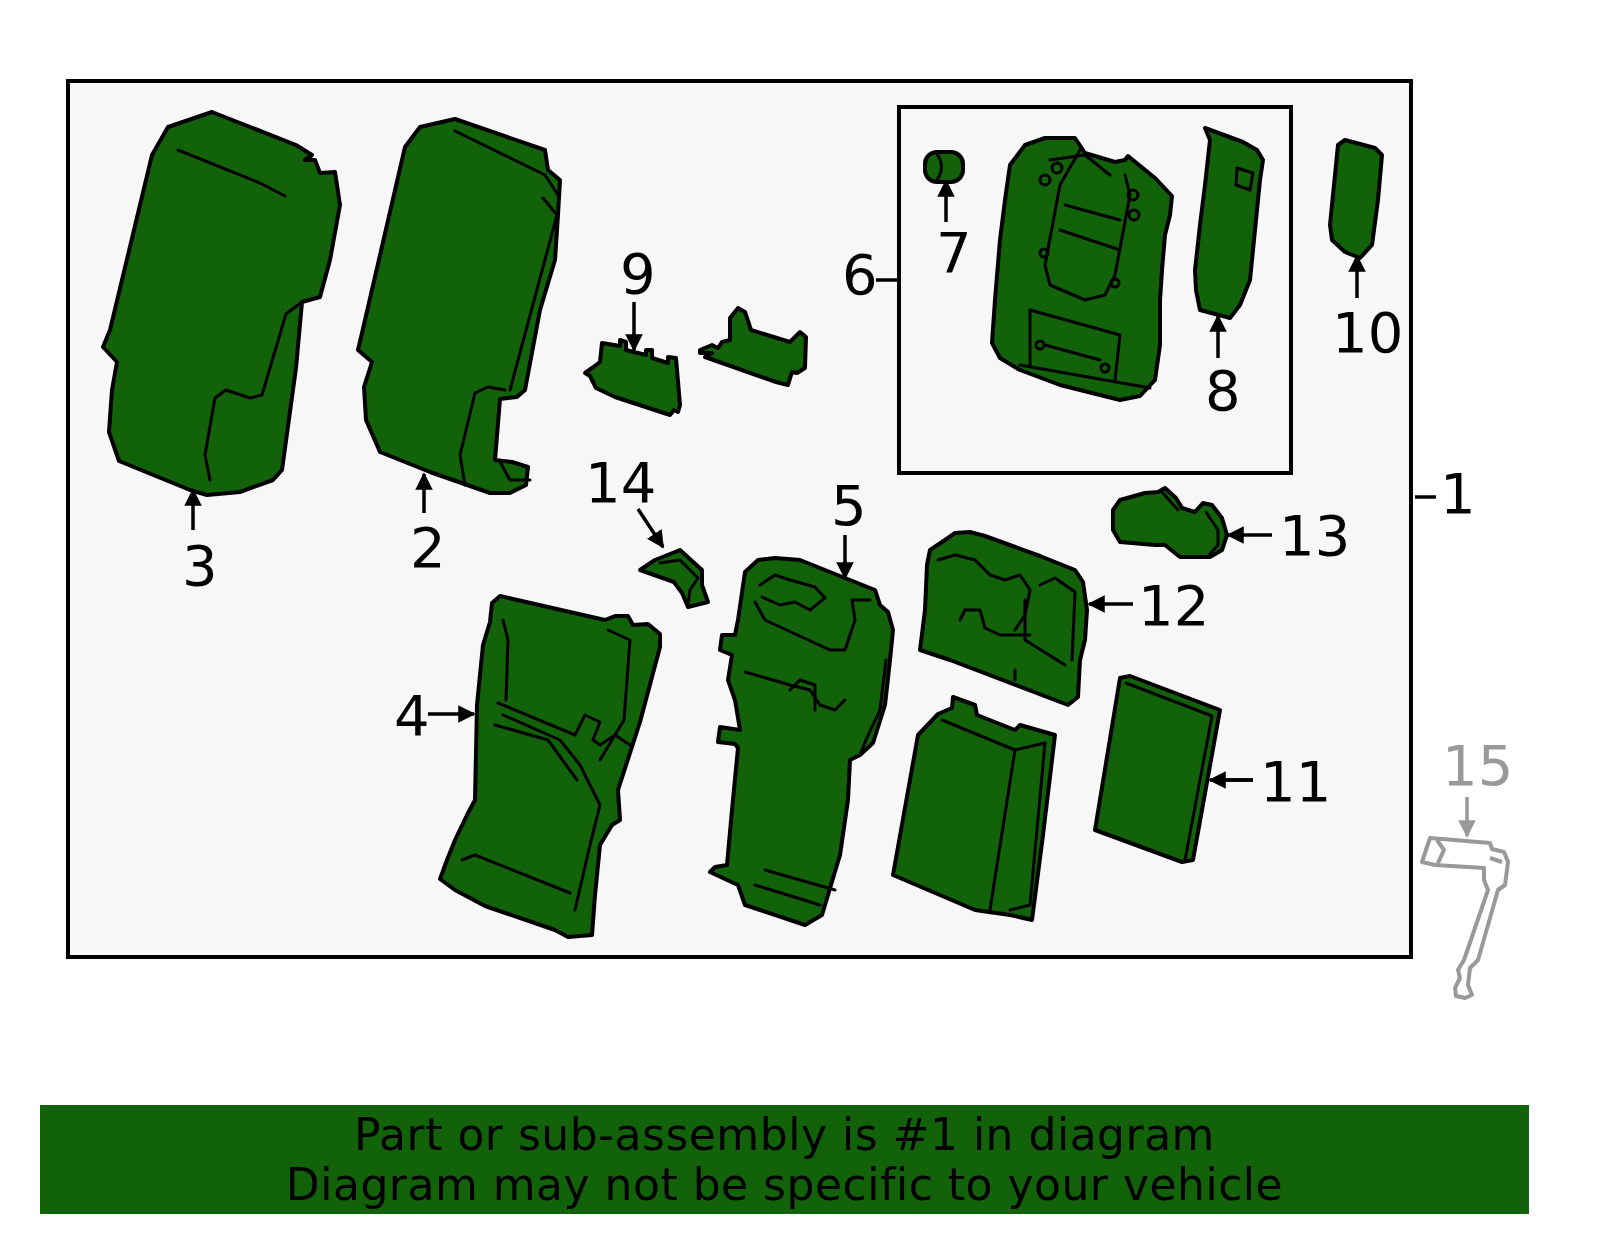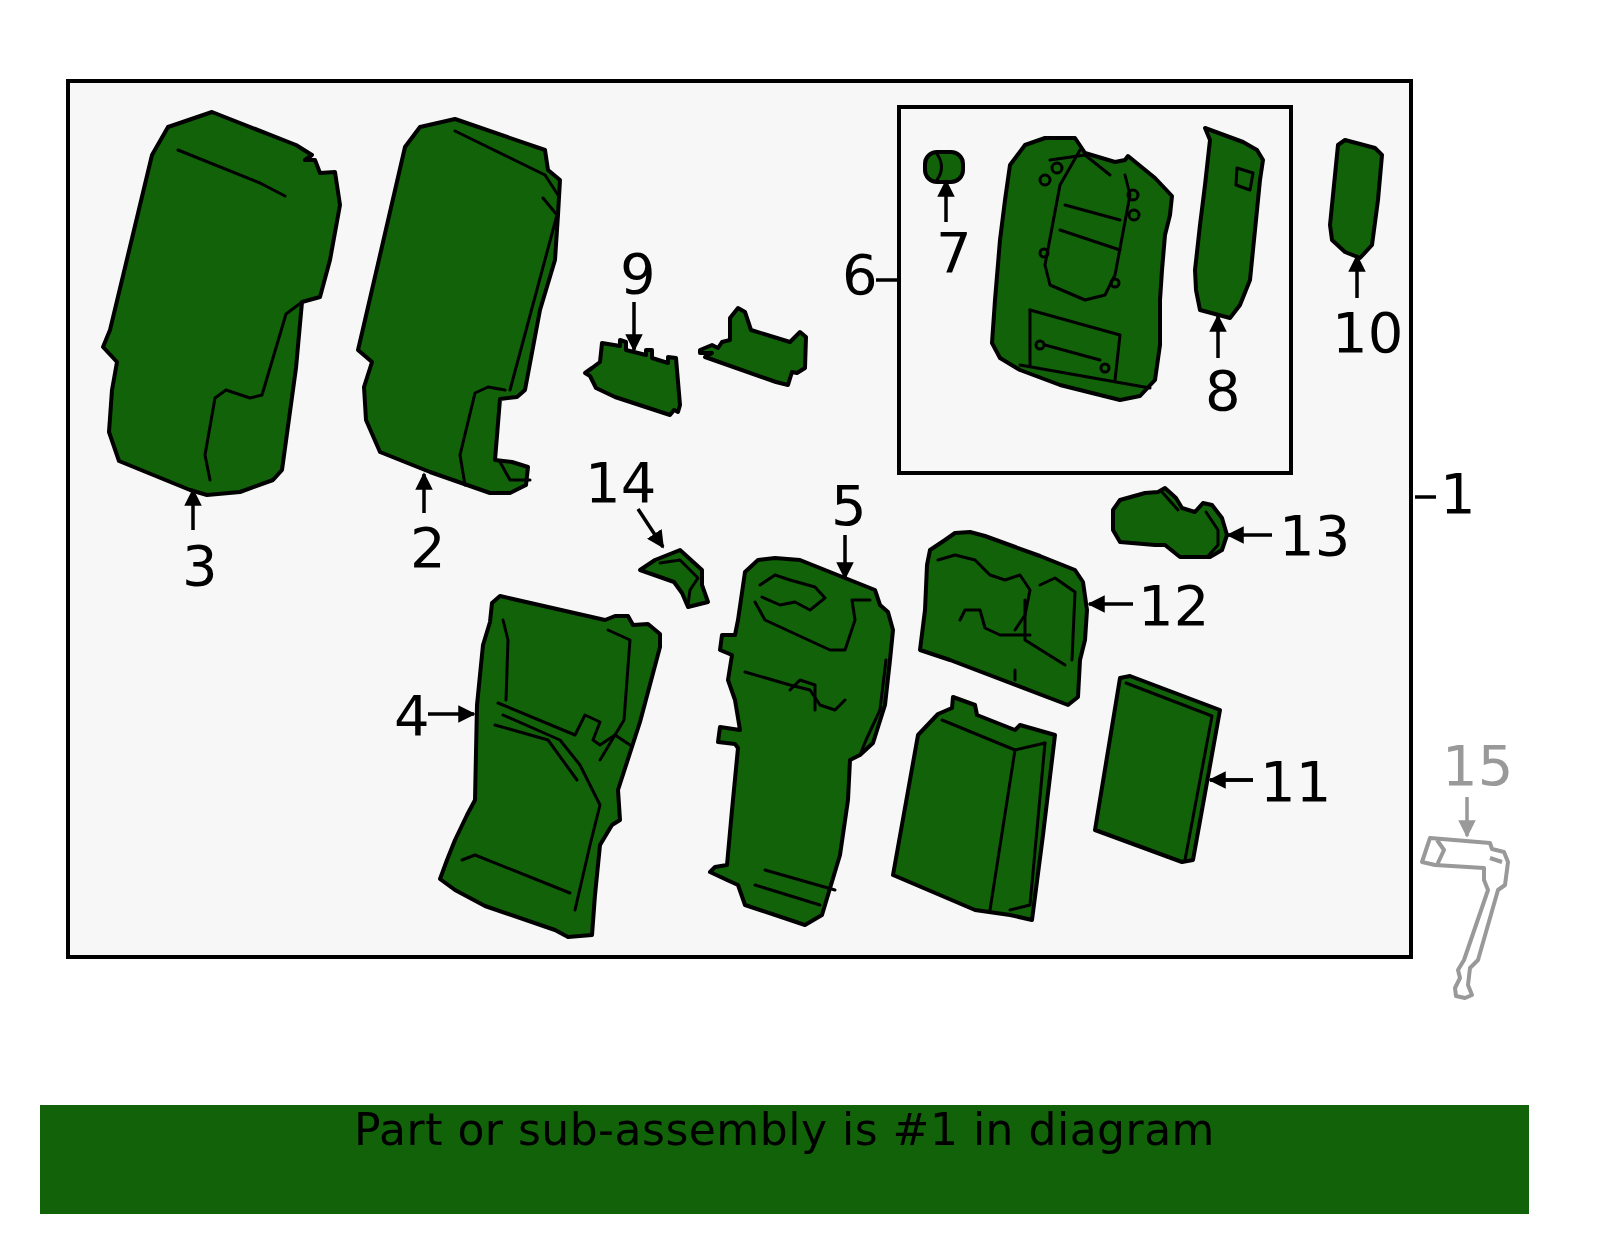--- a/index.html
+++ b/index.html
@@ -6,21 +6,21 @@
   body { width:1600px; height:1249px; position:relative; overflow:hidden; font-family:"DejaVu Sans", sans-serif; }
   #diagram { position:absolute; left:0; top:0; width:1600px; height:1249px; }
   .part { fill:#116208; stroke:#000; stroke-width:4; stroke-linejoin:round; }
   .detail { fill:none; stroke:#000; stroke-width:3; stroke-linejoin:round; stroke-linecap:round; }
   .leader { stroke:#000; stroke-width:3.5; fill:none; }
   .callout { font-family:"DejaVu Sans", sans-serif; font-size:56px; fill:#000; }
   .callout-gray { font-family:"DejaVu Sans", sans-serif; font-size:56px; fill:#999999; }
   .gray-part { fill:none; stroke:#999; stroke-width:4; stroke-linejoin:round; }
   .gray-leader { stroke:#999; stroke-width:3.5; }
   #banner { position:absolute; left:40px; top:1105px; width:1489px; height:109px; background:#116208;
-            display:flex; flex-direction:column; align-items:center; justify-content:flex-start; }
+            display:flex; flex-direction:column; align-items:center; justify-content:center; }
   #banner .line { font-family:"DejaVu Sans", sans-serif; font-size:44px; line-height:50px; color:#000; letter-spacing:0.5px; }
 </style>
 </head>
 <body>
 
 <svg id="diagram" viewBox="0 0 1600 1249" xmlns="http://www.w3.org/2000/svg">
   <defs>
     <marker id="ah" viewBox="0 0 10 10" refX="9" refY="5" markerWidth="5" markerHeight="5" orient="auto">
       <path d="M0,0 L10,5 L0,10 z" fill="#000"></path>
     </marker>
@@ -180,13 +180,14 @@
     <text class="callout" x="1260" y="801">11</text>
     <text class="callout" x="1138" y="625">12</text>
     <text class="callout" x="1279" y="555">13</text>
     <text class="callout" x="585" y="502">14</text>
     <text class="callout-gray" x="1442" y="785">15</text>
   </g>
 </svg>
 
 <div id="banner">
   <div class="line">Part or sub-assembly is #1 in diagram</div>
+  <div class="line">Diagram may not be specific to your vehicle</div>
 </div>
 
 </body></html>

